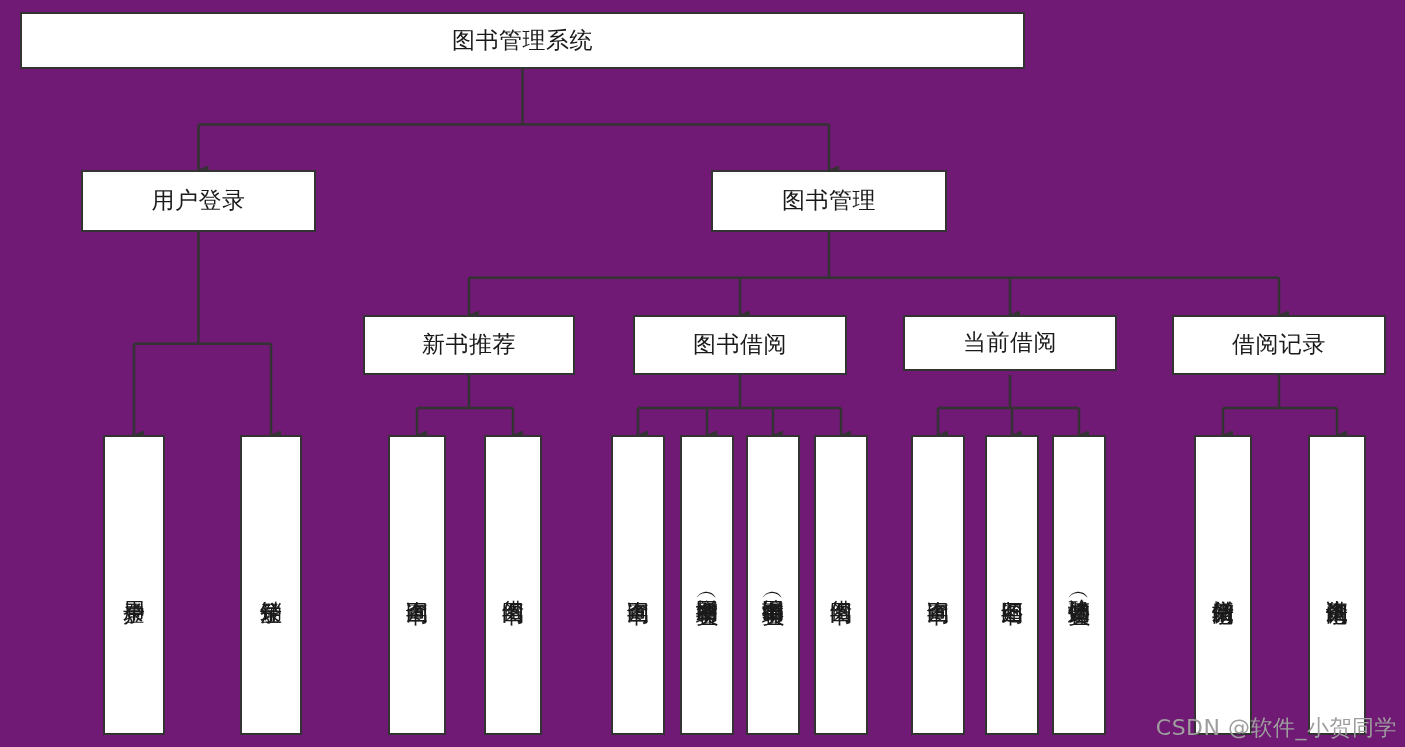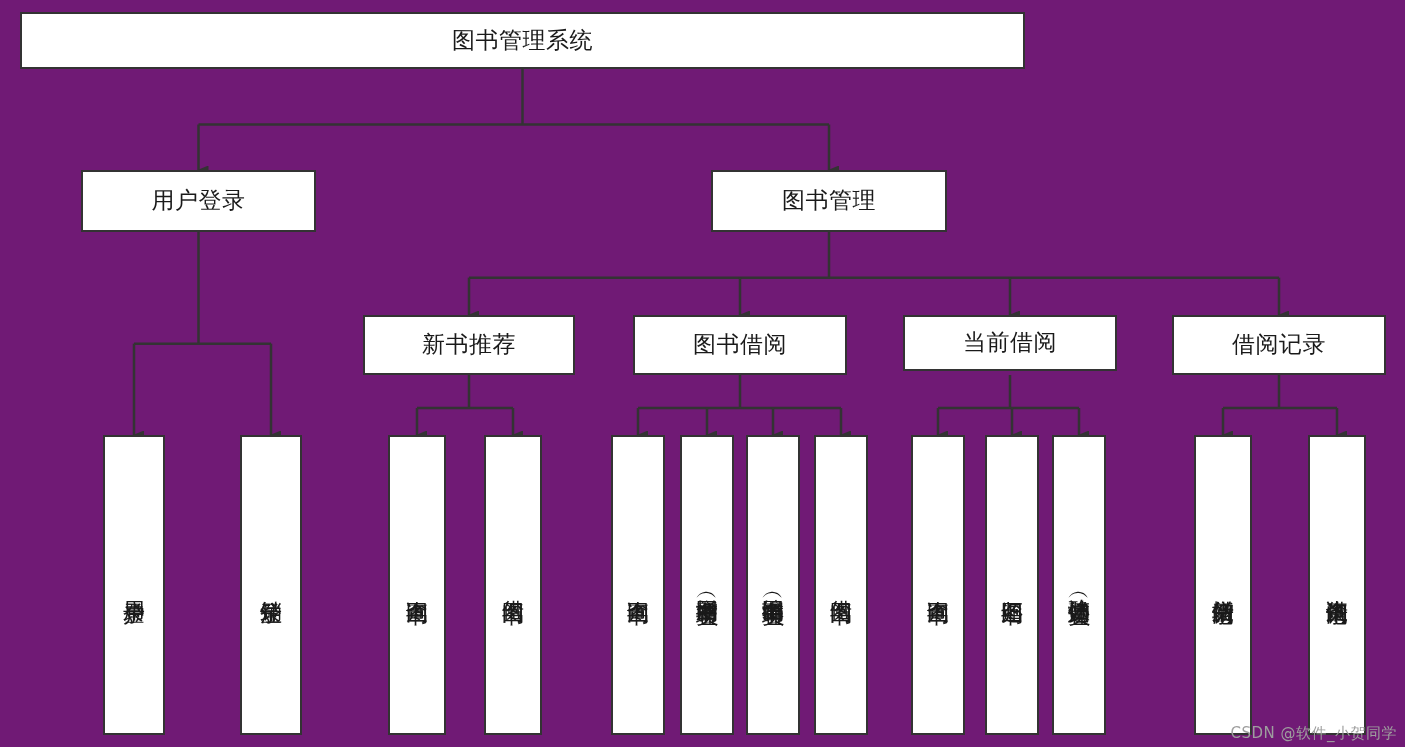--- a/index.html
+++ b/index.html
@@ -56,21 +56,21 @@
     font-size: 22px;
     line-height: 1.08;
     letter-spacing: 1px;
     white-space: normal;
     max-height: 278px;
   }
   #watermark {
     position: absolute;
     right: 8px;
     bottom: 4px;
-    font-size: 15px;
+    font-size: 22px;
     color: #9e9e9e;
     letter-spacing: 0.5px;
     z-index: 5;
     white-space: nowrap;
     font-family: "DejaVu Sans", "Liberation Sans", sans-serif;
   }
 </style>
 </head>
 <body>
 

